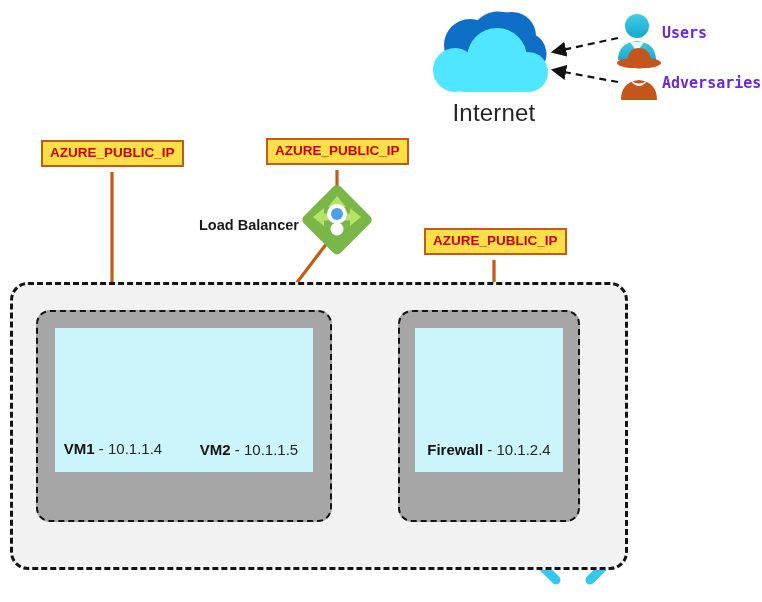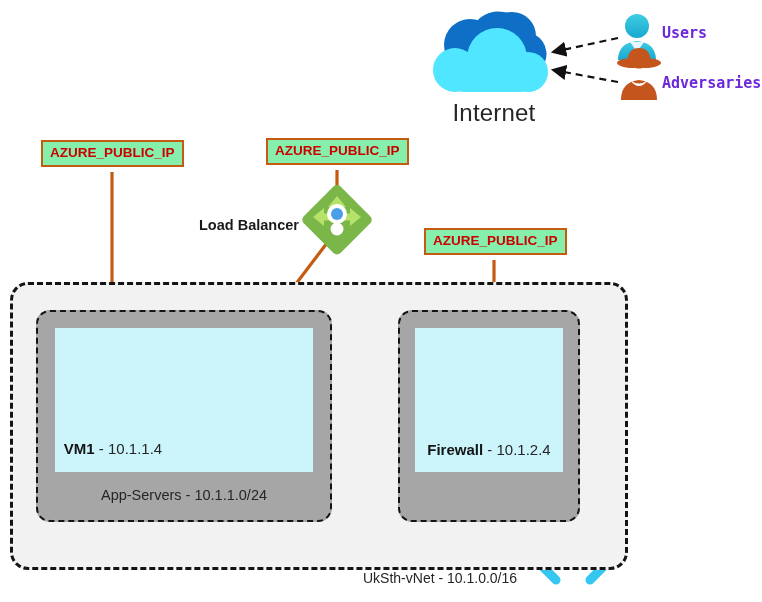--- a/index.html
+++ b/index.html
@@ -21,21 +21,21 @@
     white-space:nowrap;text-align:center;
   }
   .mono-label{
     font-family:"DejaVu Sans Mono", monospace;
     font-size:15px;font-weight:bold;color:#6d28d9;white-space:nowrap;
   }
   .lb-label{
     font-size:14.5px;font-weight:bold;color:#1a1a1a;white-space:nowrap;
   }
   .pip-box{
-    border:2.5px solid #c55a11;background:#86efac;
+    border:2.5px solid #c55a11;background:#fde047;
     color:#cc0000;font-weight:bold;font-size:13.5px;
     padding:4px 7px 5px 7px;white-space:nowrap;text-align:center;
     line-height:1;
   }
   .node-label{
     font-size:15px;color:#262626;white-space:nowrap;text-align:center;
   }
   .node-label b{font-weight:bold;color:#141414;}
   .subnet-label{
     font-size:14.5px;color:#262626;white-space:nowrap;text-align:center;
@@ -231,22 +231,23 @@
   <div class="abs pip-box" style="left:41px;top:140px;">AZURE_PUBLIC_IP</div>
   <div class="abs pip-box" style="left:266px;top:138px;">AZURE_PUBLIC_IP</div>
   <div class="abs pip-box" style="left:424px;top:228px;">AZURE_PUBLIC_IP</div>
 
   <div class="abs lb-label" style="left:199px;top:217px;">Load Balancer</div>
 
   <div class="abs node-label" style="left:40px;top:440px;width:146px;">
     <b>VM1</b><span> - </span><span>10.1.1.4</span>
   </div>
 
+  <div class="abs node-label" style="left:176px;top:441px;width:146px;">
+    <b>VM2</b><span> - </span><span>10.1.1.5</span>
+  </div>
 
   <div class="abs node-label" style="left:415px;top:441px;width:148px;">
     <b>Firewall</b><span> - </span><span>10.1.2.4</span>
   </div>
 
-  <div class="abs subnet-label" style="left:36px;top:487px;width:296px;">App-Servers - 10.1.1.0/24</div>
-
-  <div class="abs vnet-label" style="left:363px;top:570px;">UkSth-vNet - 10.1.0.0/16</div>
+
 
 </div>
 
 </body></html>

